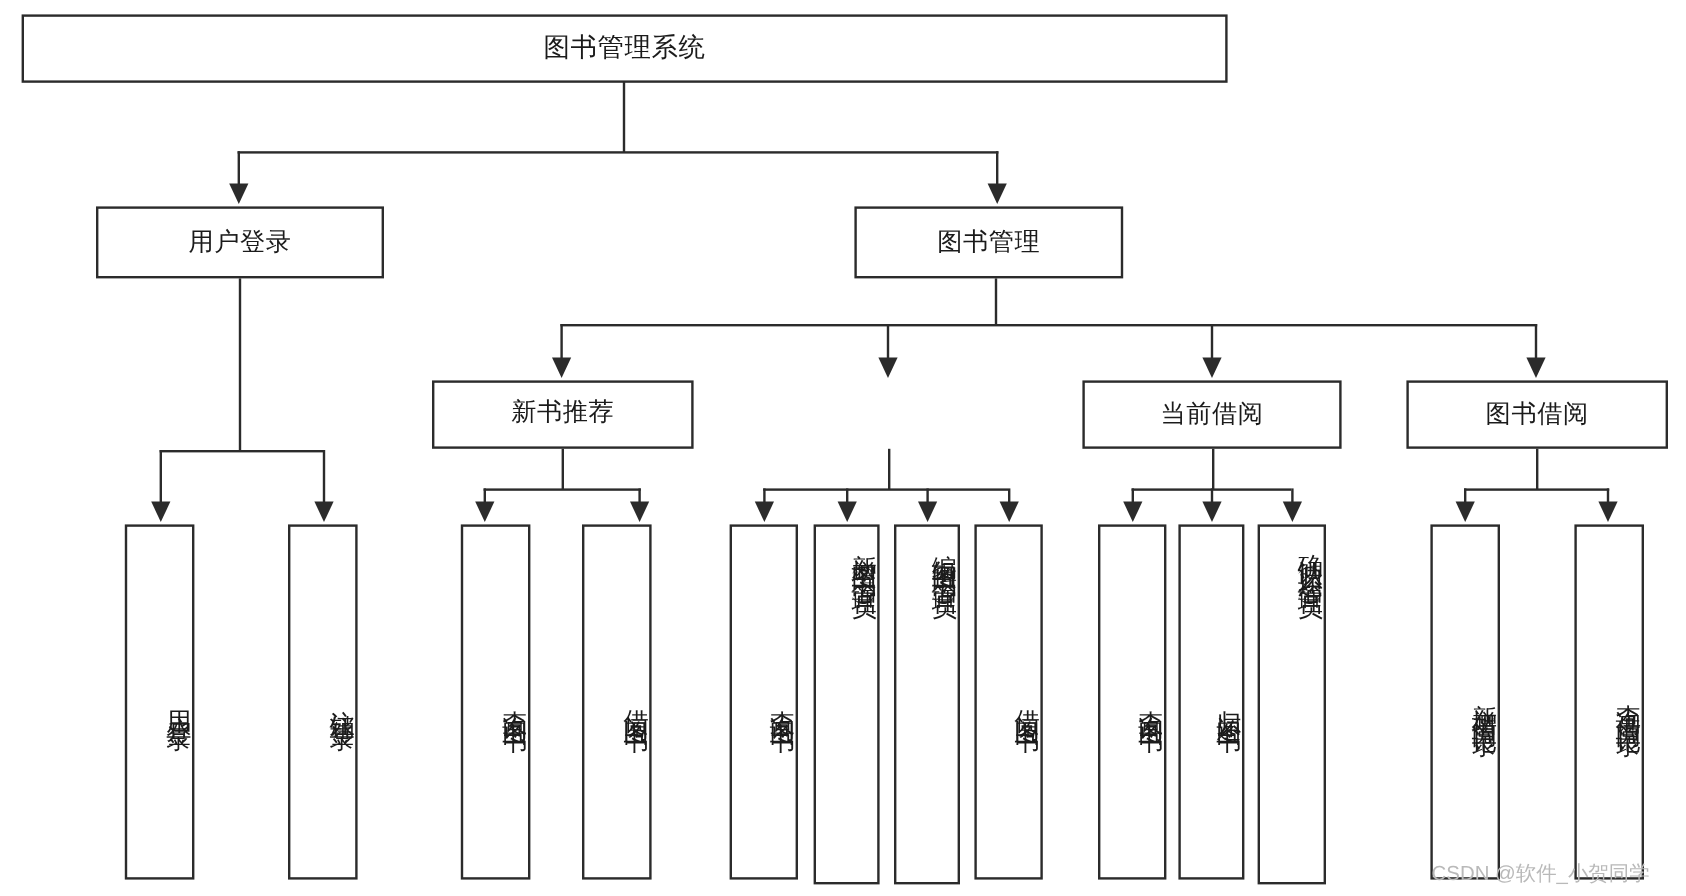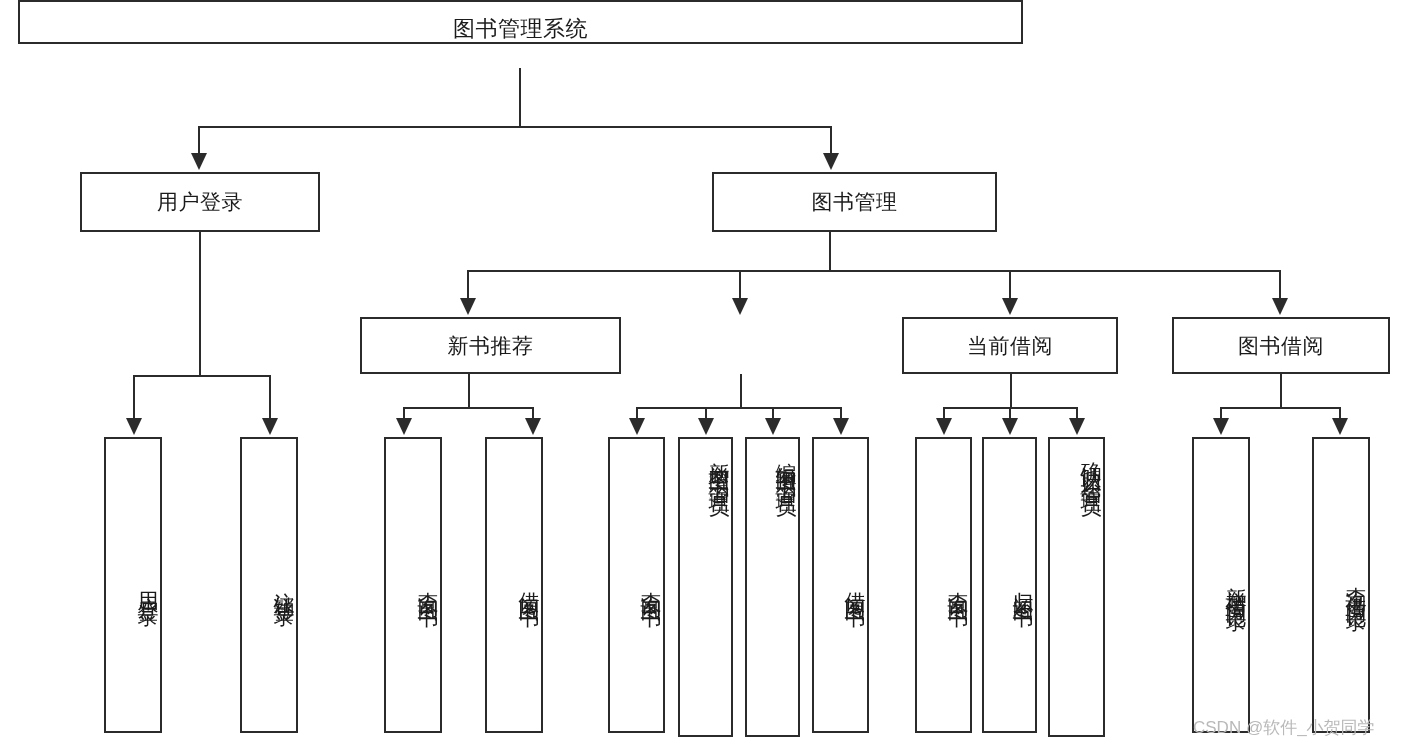--- a/index.html
+++ b/index.html
@@ -84,37 +84,37 @@
     font-size: 17px;
     white-space: nowrap;
     user-select: none;
   }
 </style>
 </head>
 <body>
 
 <div id="canvas">
 
-  <div class="node h title" style="left:18px; top:0; width:1005px; height:44px;align-items:flex-end;">
+  <div class="node h title" style="left:18px; top:12px; width:1005px; height:57px;">
     <span>图书管理系统</span>
   </div>
 
   <div class="vline" style="left:519px; top:68px; height:59px;"></div>
 
   <div class="hline" style="left:198px; top:126px; width:634px;"></div>
 
   <div class="vline" style="left:198px; top:126px; height:30px;"></div>
   <div class="arrow" style="left:191px; top:153px;"></div>
   <div class="vline" style="left:830px; top:126px; height:30px;"></div>
   <div class="arrow" style="left:823px; top:153px;"></div>
 
   <div class="node h" style="left:80px; top:172px; width:240px; height:60px;">
     <span>用户登录</span>
   </div>
-  <div class="node h" style="left:712px; top:172px; width:285px; height:60px;">
+  <div class="node h" style="left:712px; top:172px; width:224px; height:60px;">
     <span>图书管理</span>
   </div>
 
   <div class="vline" style="left:199px; top:232px; height:144px;"></div>
   <div class="hline" style="left:133px; top:375px; width:137px;"></div>
   <div class="vline" style="left:133px; top:375px; height:45px;"></div>
   <div class="arrow" style="left:126px; top:418px;"></div>
   <div class="vline" style="left:269px; top:375px; height:45px;"></div>
   <div class="arrow" style="left:262px; top:418px;"></div>
 
@@ -122,21 +122,21 @@
   <div class="hline" style="left:467px; top:270px; width:814px;"></div>
   <div class="vline" style="left:467px; top:270px; height:30px;"></div>
   <div class="arrow" style="left:460px; top:298px;"></div>
   <div class="vline" style="left:739px; top:270px; height:30px;"></div>
   <div class="arrow" style="left:732px; top:298px;"></div>
   <div class="vline" style="left:1009px; top:270px; height:30px;"></div>
   <div class="arrow" style="left:1002px; top:298px;"></div>
   <div class="vline" style="left:1279px; top:270px; height:30px;"></div>
   <div class="arrow" style="left:1272px; top:298px;"></div>
 
-  <div class="node h" style="left:360px; top:317px; width:261px; height:57px;">
+  <div class="node h" style="left:360px; top:317px; width:218px; height:57px;font-family:Liberation Mono, monospace;">
     <span>新书推荐</span>
   </div>
   <div class="node h" style="left:902px; top:317px; width:216px; height:57px;">
     <span>当前借阅</span>
   </div>
   <div class="node h" style="left:1172px; top:317px; width:218px; height:57px;">
     <span>图书借阅</span>
   </div>
 
   <div class="vline" style="left:468px; top:374px; height:34px;"></div>

